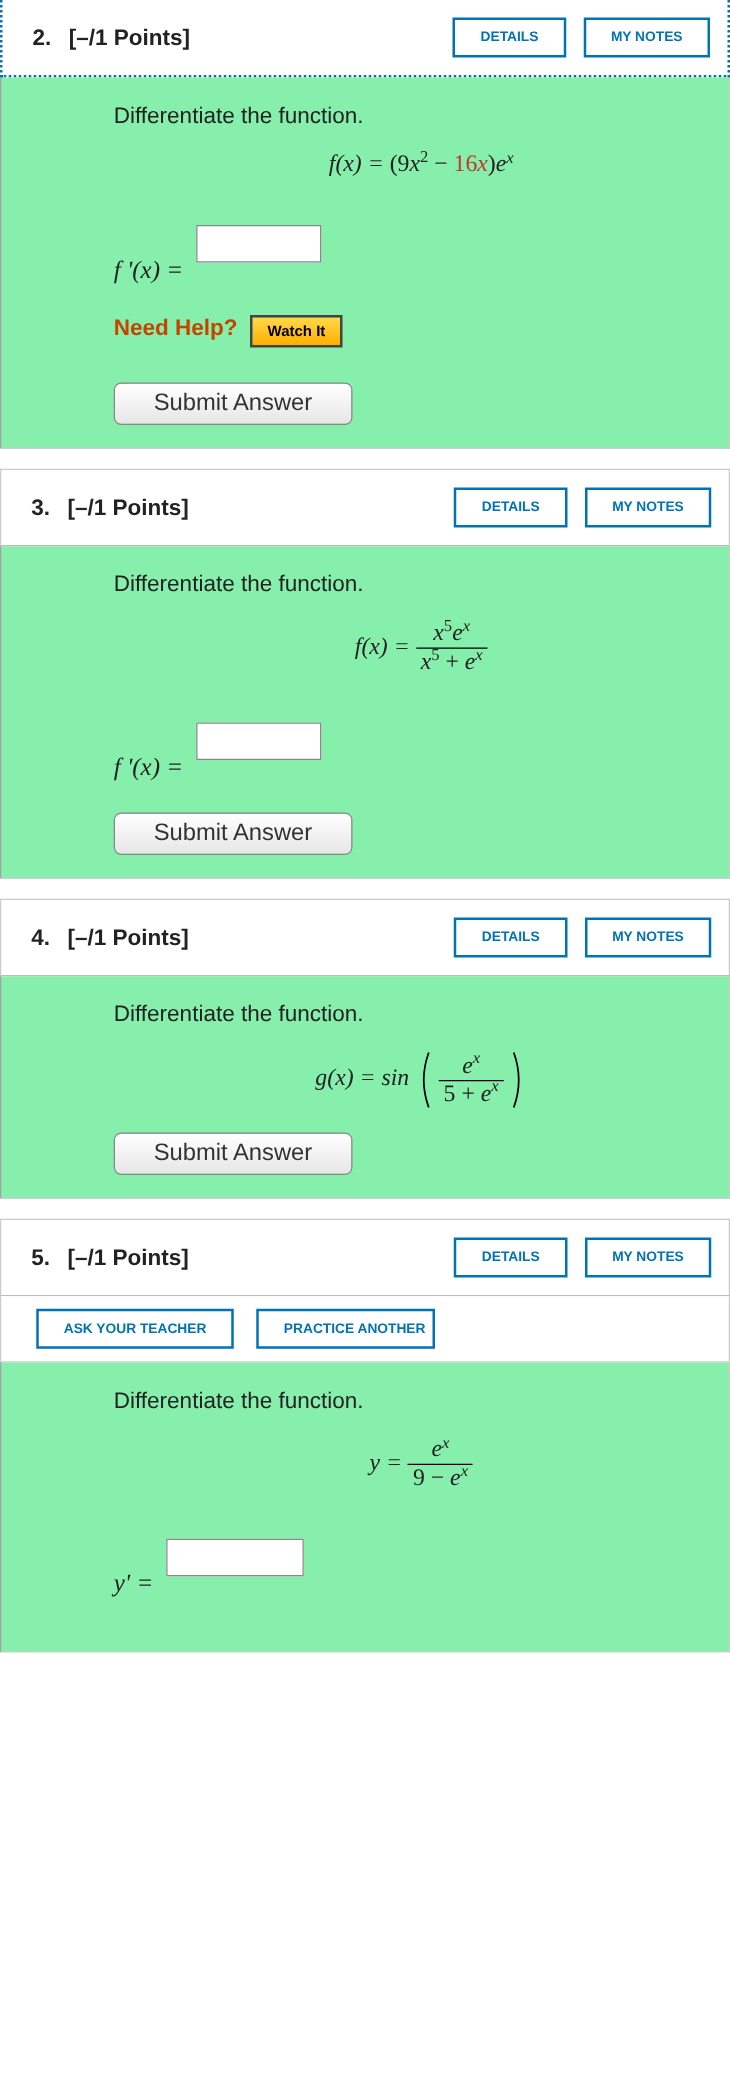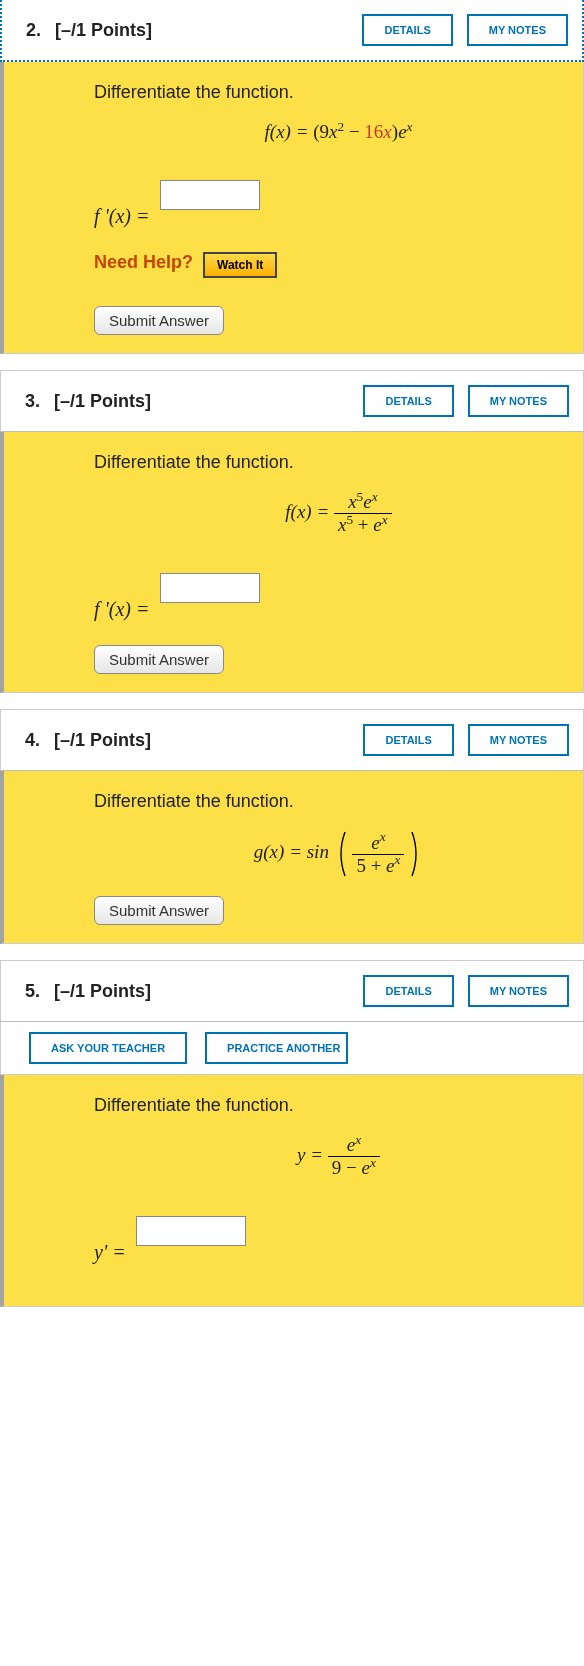--- a/index.html
+++ b/index.html
@@ -43,22 +43,22 @@
     background: #fff;
     font-size: 11px;
     font-weight: 600;
     padding: 8px 20px;
     cursor: pointer;
     font-family: inherit;
     text-align: center;
     white-space: nowrap;
   }
   .q-body {
-    background: #fde047;
-    border-left: 4px solid #a3a3a3;
+    background: #86efac;
+    border-left: 1px solid #a3a3a3;
     border-right: 1px solid #ccc;
     border-bottom: 1px solid #ccc;
     padding: 20px 0 18px 0;
   }
   .q-content {
     padding: 0 0 0 90px;
     font-size: 18px;
   }
   .instr { margin-bottom: 18px; }
   .math-block { text-align: center; margin: 0 0 18px 0; font-size: 19px; font-family: 'Times New Roman', serif; }
@@ -85,22 +85,22 @@
     font-weight: bold;
     padding: 4px 12px;
     cursor: pointer;
     font-family: Arial, sans-serif;
   }
   .submit-wrap { margin-top: 8px; }
   .submit-btn {
     background: linear-gradient(#fff,#e6e6e6);
     border: 1px solid #888;
     border-radius: 6px;
-    font-size: 15px;
-    padding: 5px 14px;
+    font-size: 19px;
+    padding: 5px 31px;
     cursor: pointer;
     color: #333;
     font-family: Arial, sans-serif;
   }
   .sub-hdr {
     padding: 10px 10px 10px 28px;
     border-left:1px solid #ccc; border-right:1px solid #ccc; border-bottom:1px solid #ccc;
     display:flex; gap:18px; align-items:flex-start;
     background:#fff;
   }

